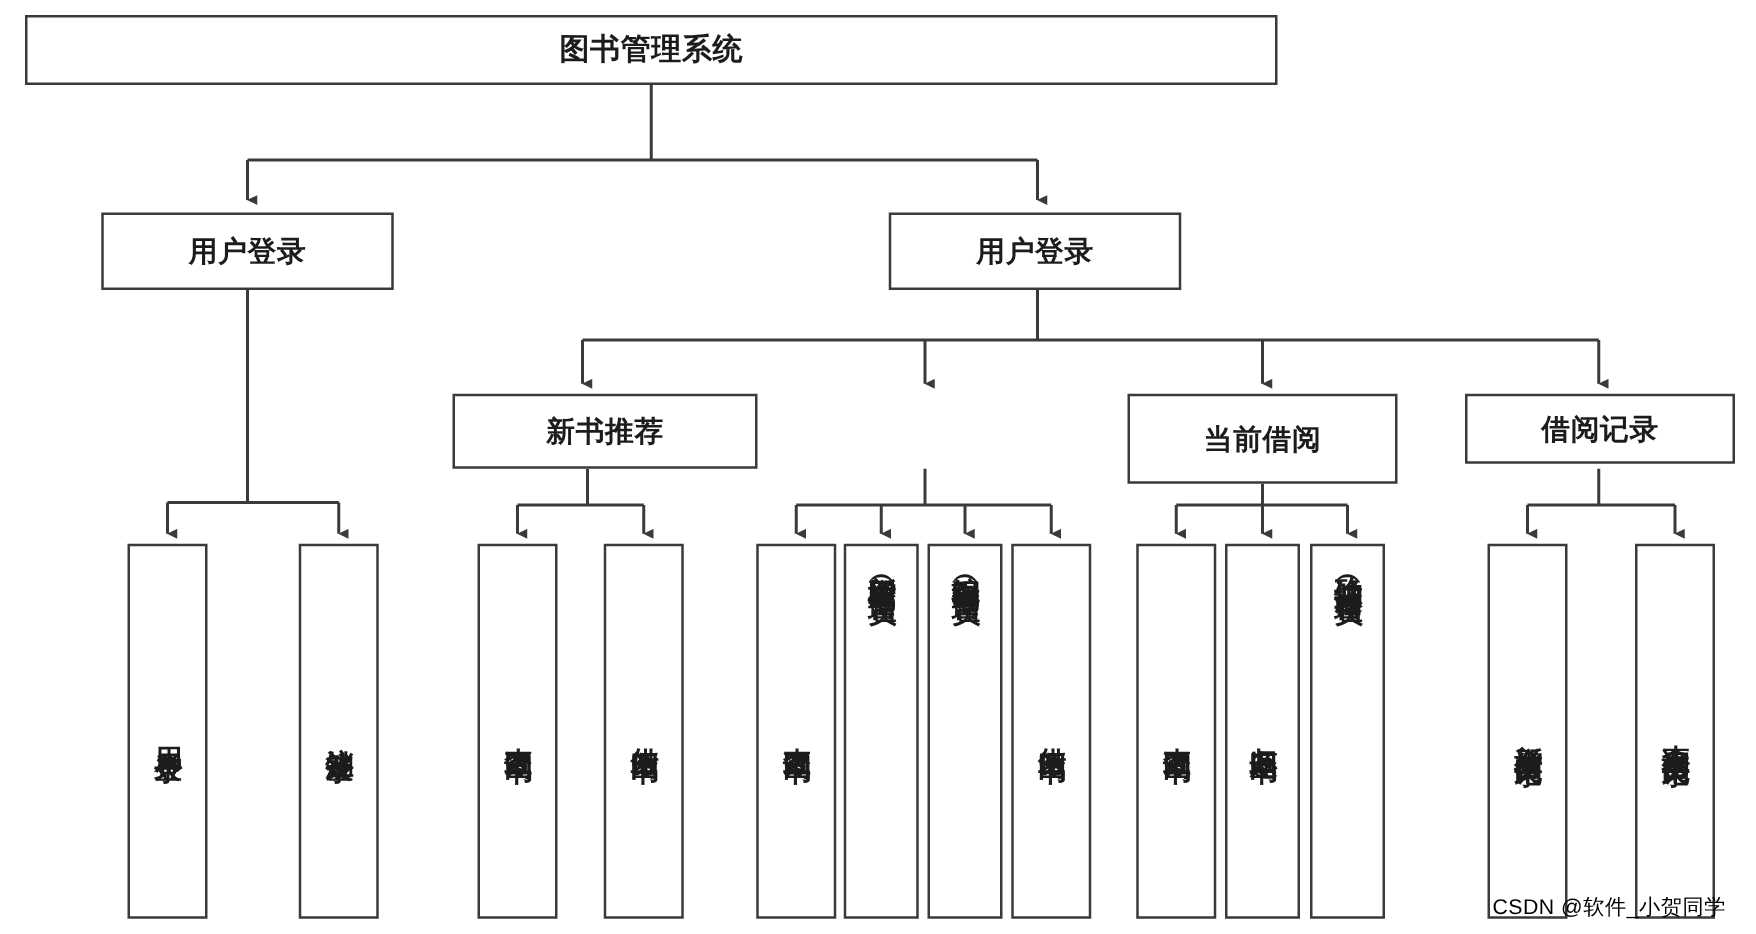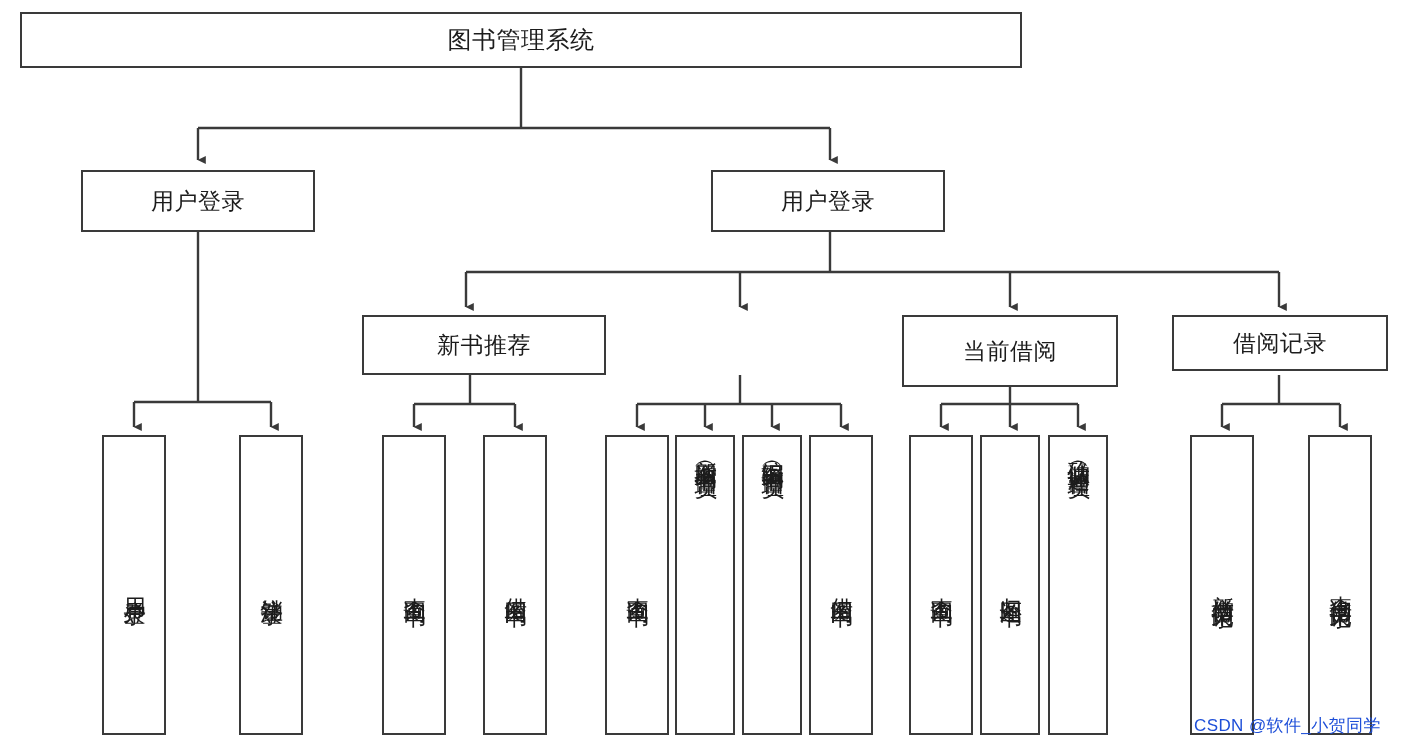--- a/index.html
+++ b/index.html
@@ -34,20 +34,21 @@
     display: flex;
     align-items: center;
     justify-content: center;
     color: #1c1c1c;
   }
   .node .lbl {
     display: block;
     text-align: right;
     line-height: 1.16;
     white-space: nowrap;
+    font-weight: bold;
   }
   
   .node.h .lbl {
     font-size: 23px;
     letter-spacing: 0.5px;
   }
   .node.root .lbl {
     font-size: 24px;
   }
   
@@ -66,21 +67,21 @@
   }
   .node.v.center-text {
     align-items: center;
     padding-top: 0;
   }
   .watermark {
     position: absolute;
     left: 1194px;
     top: 714px;
     font-size: 17px;
-    color: #1d4ed8;
+    color: #000000;
     white-space: nowrap;
     letter-spacing: 0.4px;
   }
 </style>
 </head>
 <body>
 
 <div id="canvas">
 
   <svg class="lines" viewBox="0 0 1405 747" xmlns="http://www.w3.org/2000/svg">

